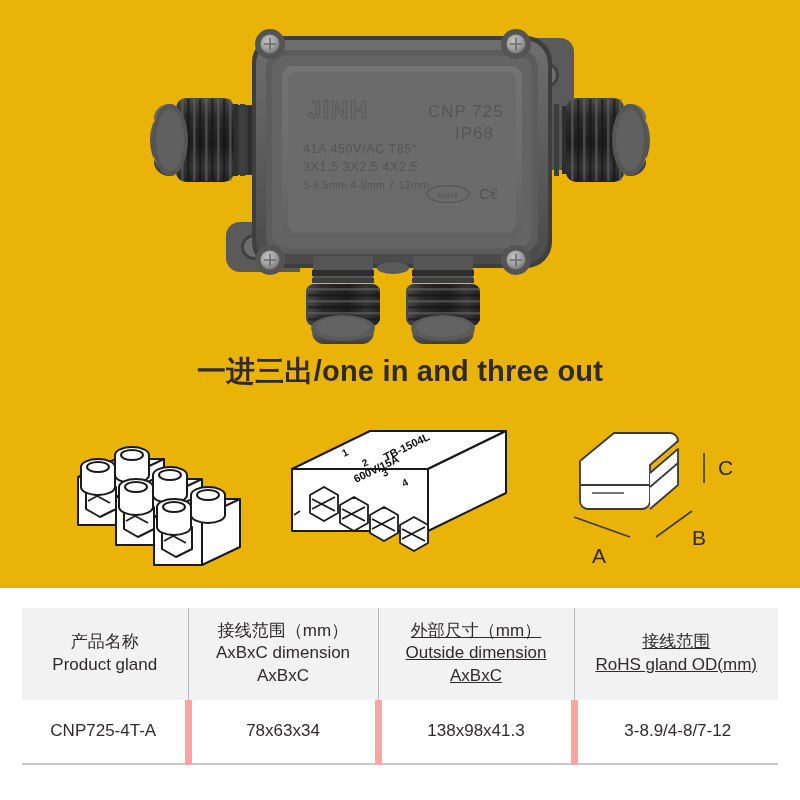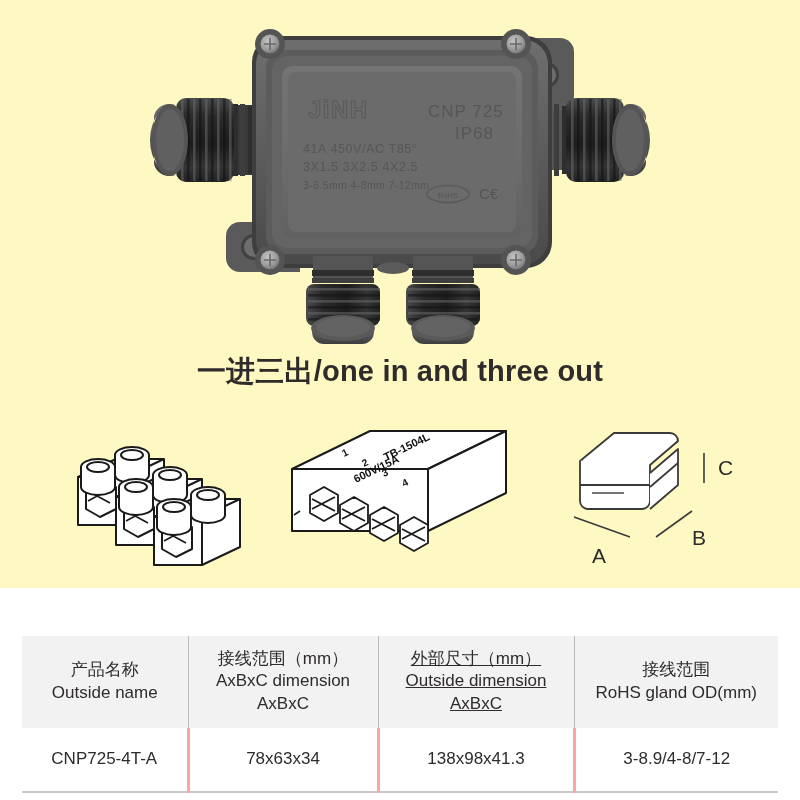--- a/index.html
+++ b/index.html
@@ -6,21 +6,21 @@
   html, body {
     margin: 0; padding: 0;
     width: 800px; height: 800px;
     background: #ffffff;
     font-family: "Liberation Sans", "DejaVu Sans", sans-serif;
     overflow: hidden;
   }
   #page {
     position: relative;
     width: 800px; height: 588px;
-    background: #fef9c3;
+    background: #eab308;
   }
 
   
   .hero {
     position: absolute;
     left: 0; top: 0;
     width: 800px; height: 345px;
   }
   .hero-svg { display: block; width: 800px; height: 345px; }
 
@@ -44,45 +44,45 @@
     width: 800px; height: 190px;
   }
   .diagram-svg { display: block; }
   .diag-terminal { position: absolute; left: 46px; top: 10px; }
   .diag-block    { position: absolute; left: 278px; top: 18px; }
   .diag-dims     { position: absolute; left: 552px; top: 22px; }
 
   
   .spec-table {
     position: absolute;
-    left: 22px; top: 636px;
+    left: 22px; top: 608px;
     width: 756px;
     border-collapse: collapse;
     table-layout: fixed;
   }
   .spec-table thead tr { background: #f2f2f2; }
   .spec-table th {
     font-weight: normal;
     color: #2f2b2b;
     font-size: 17px;
     line-height: 1.32;
     padding: 12px 4px 13px;
     text-align: center;
     vertical-align: middle;
     border-right: 1px solid #b9b9b9;
   }
-  .spec-table th:last-child { border-right: none; }
+  .spec-table th:last-child { border-right: none; text-decoration: underline; }
   .spec-table td {
     color: #2f2b2b;
     font-size: 17px;
     padding: 21px 4px 22px;
     text-align: center;
     vertical-align: middle;
     background: #ffffff;
-    border-right: 3px solid #fca5a5;
+    border-right: 7px solid #fca5a5;
     border-bottom: 2px solid #c9c9c9;
   }
   .spec-table td:last-child { border-right: none; }
   .th-line { display: block; }
   .th-cn { font-size: 17px; }
   .th-en { font-size: 17px; }
   .col-a { width: 166px; }
   .col-b { width: 190px; }
   .col-c { width: 196px; text-decoration: underline; }
   .col-d { width: 204px; }
@@ -382,21 +382,21 @@
         </g>
       </svg>
     </div>
   </div>
 
   <table class="spec-table">
     <thead>
       <tr>
         <th class="col-a">
           <span class="th-line th-cn">产品名称</span>
-          <span class="th-line th-en">Outside name</span>
+          <span class="th-line th-en">Product gland</span>
         </th>
         <th class="col-b">
           <span class="th-line th-cn">接线范围（mm）</span>
           <span class="th-line th-en">AxBxC dimension</span>
           <span class="th-line th-en">AxBxC</span>
         </th>
         <th class="col-c">
           <span class="th-line th-cn">外部尺寸（mm）</span>
           <span class="th-line th-en">Outside dimension</span>
           <span class="th-line th-en">AxBxC</span>

